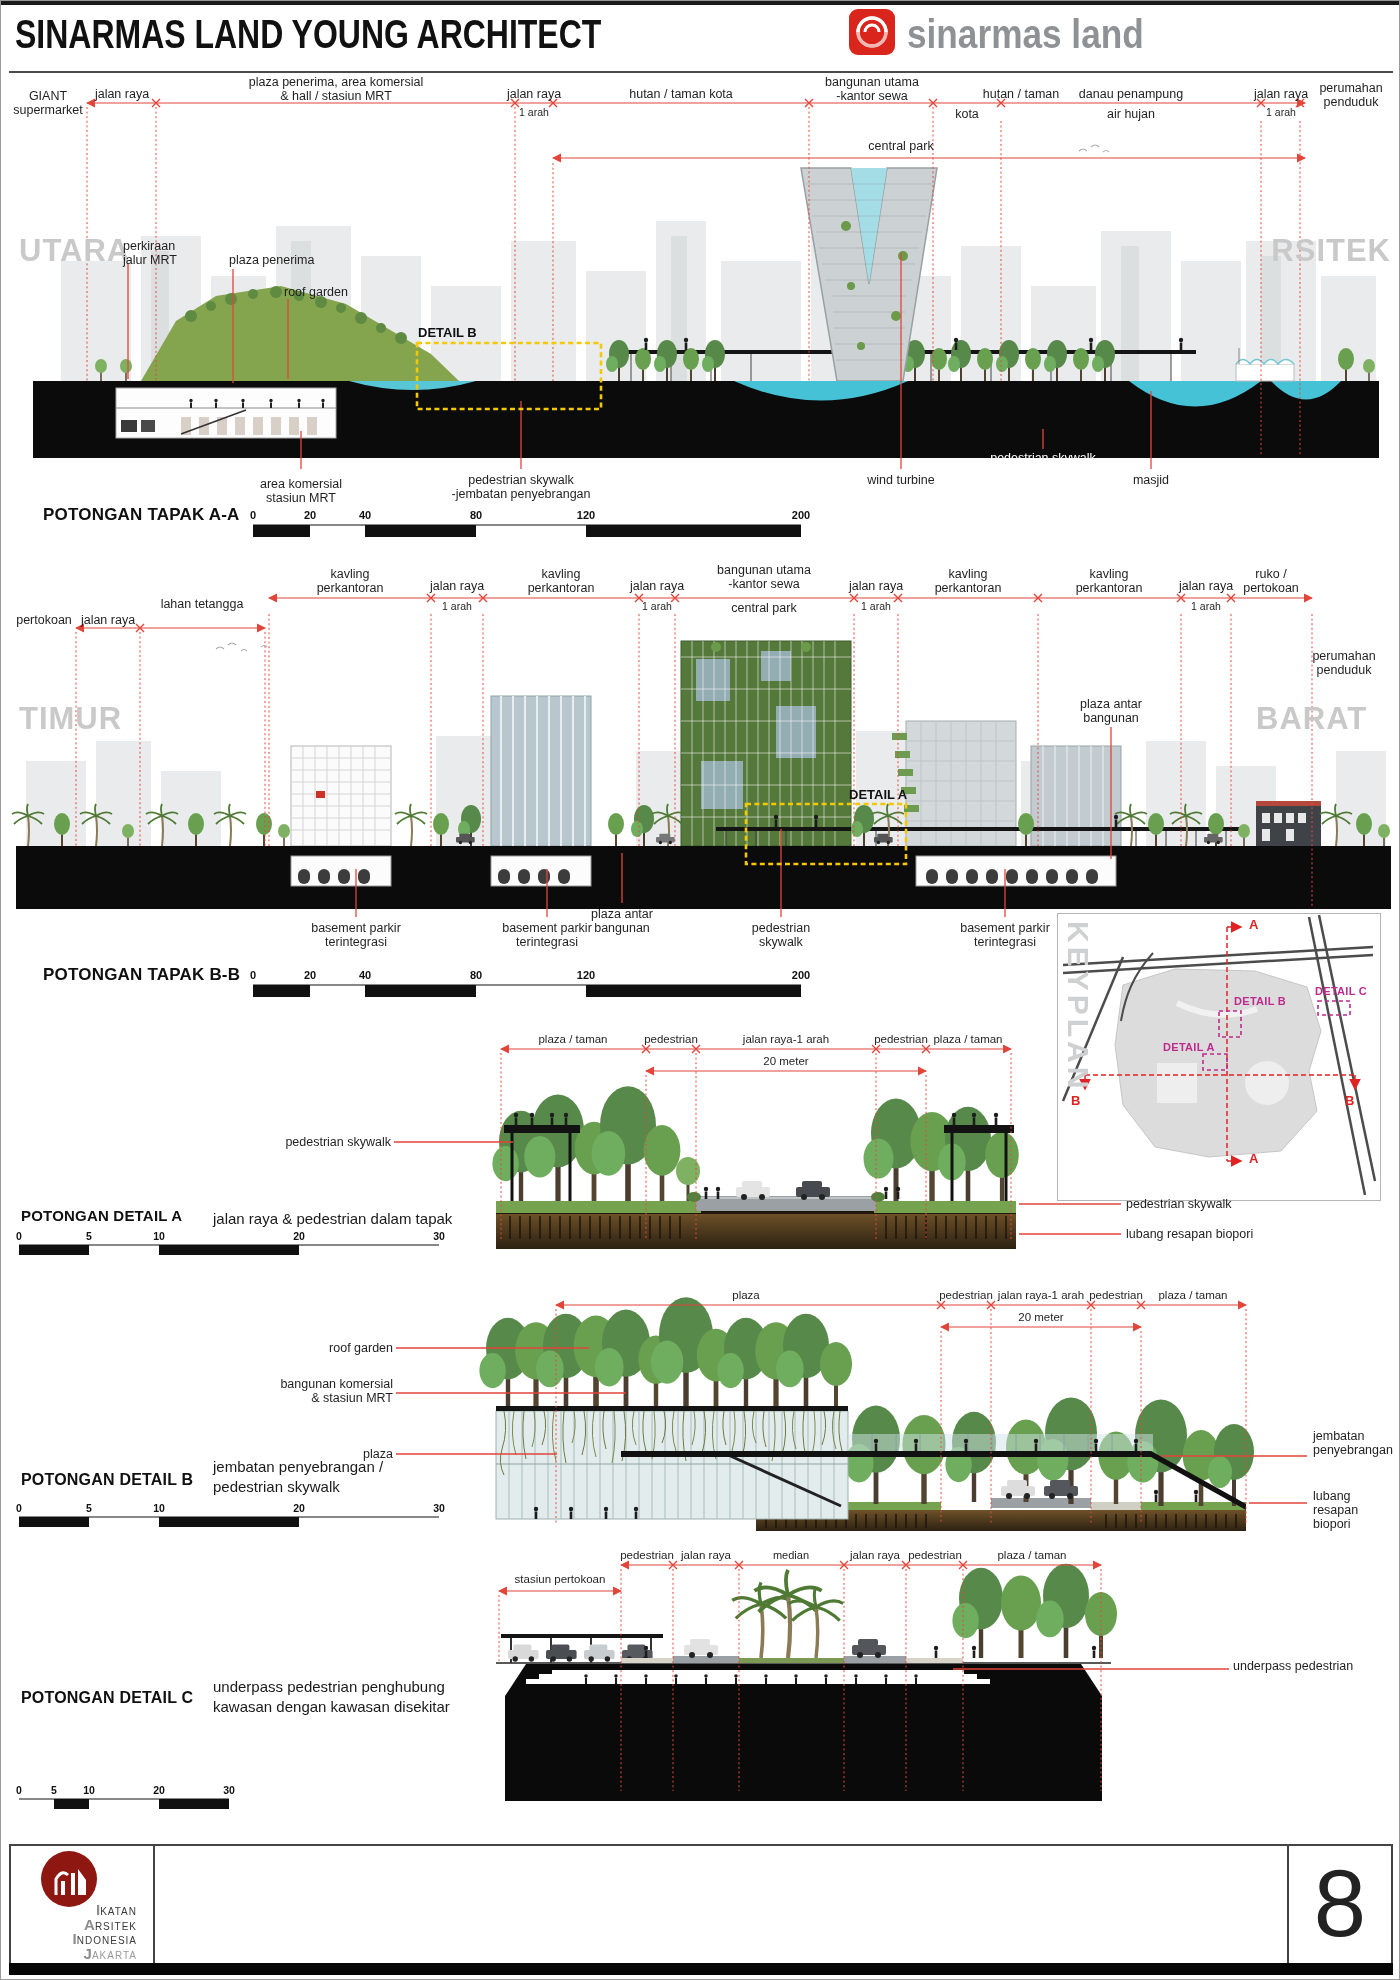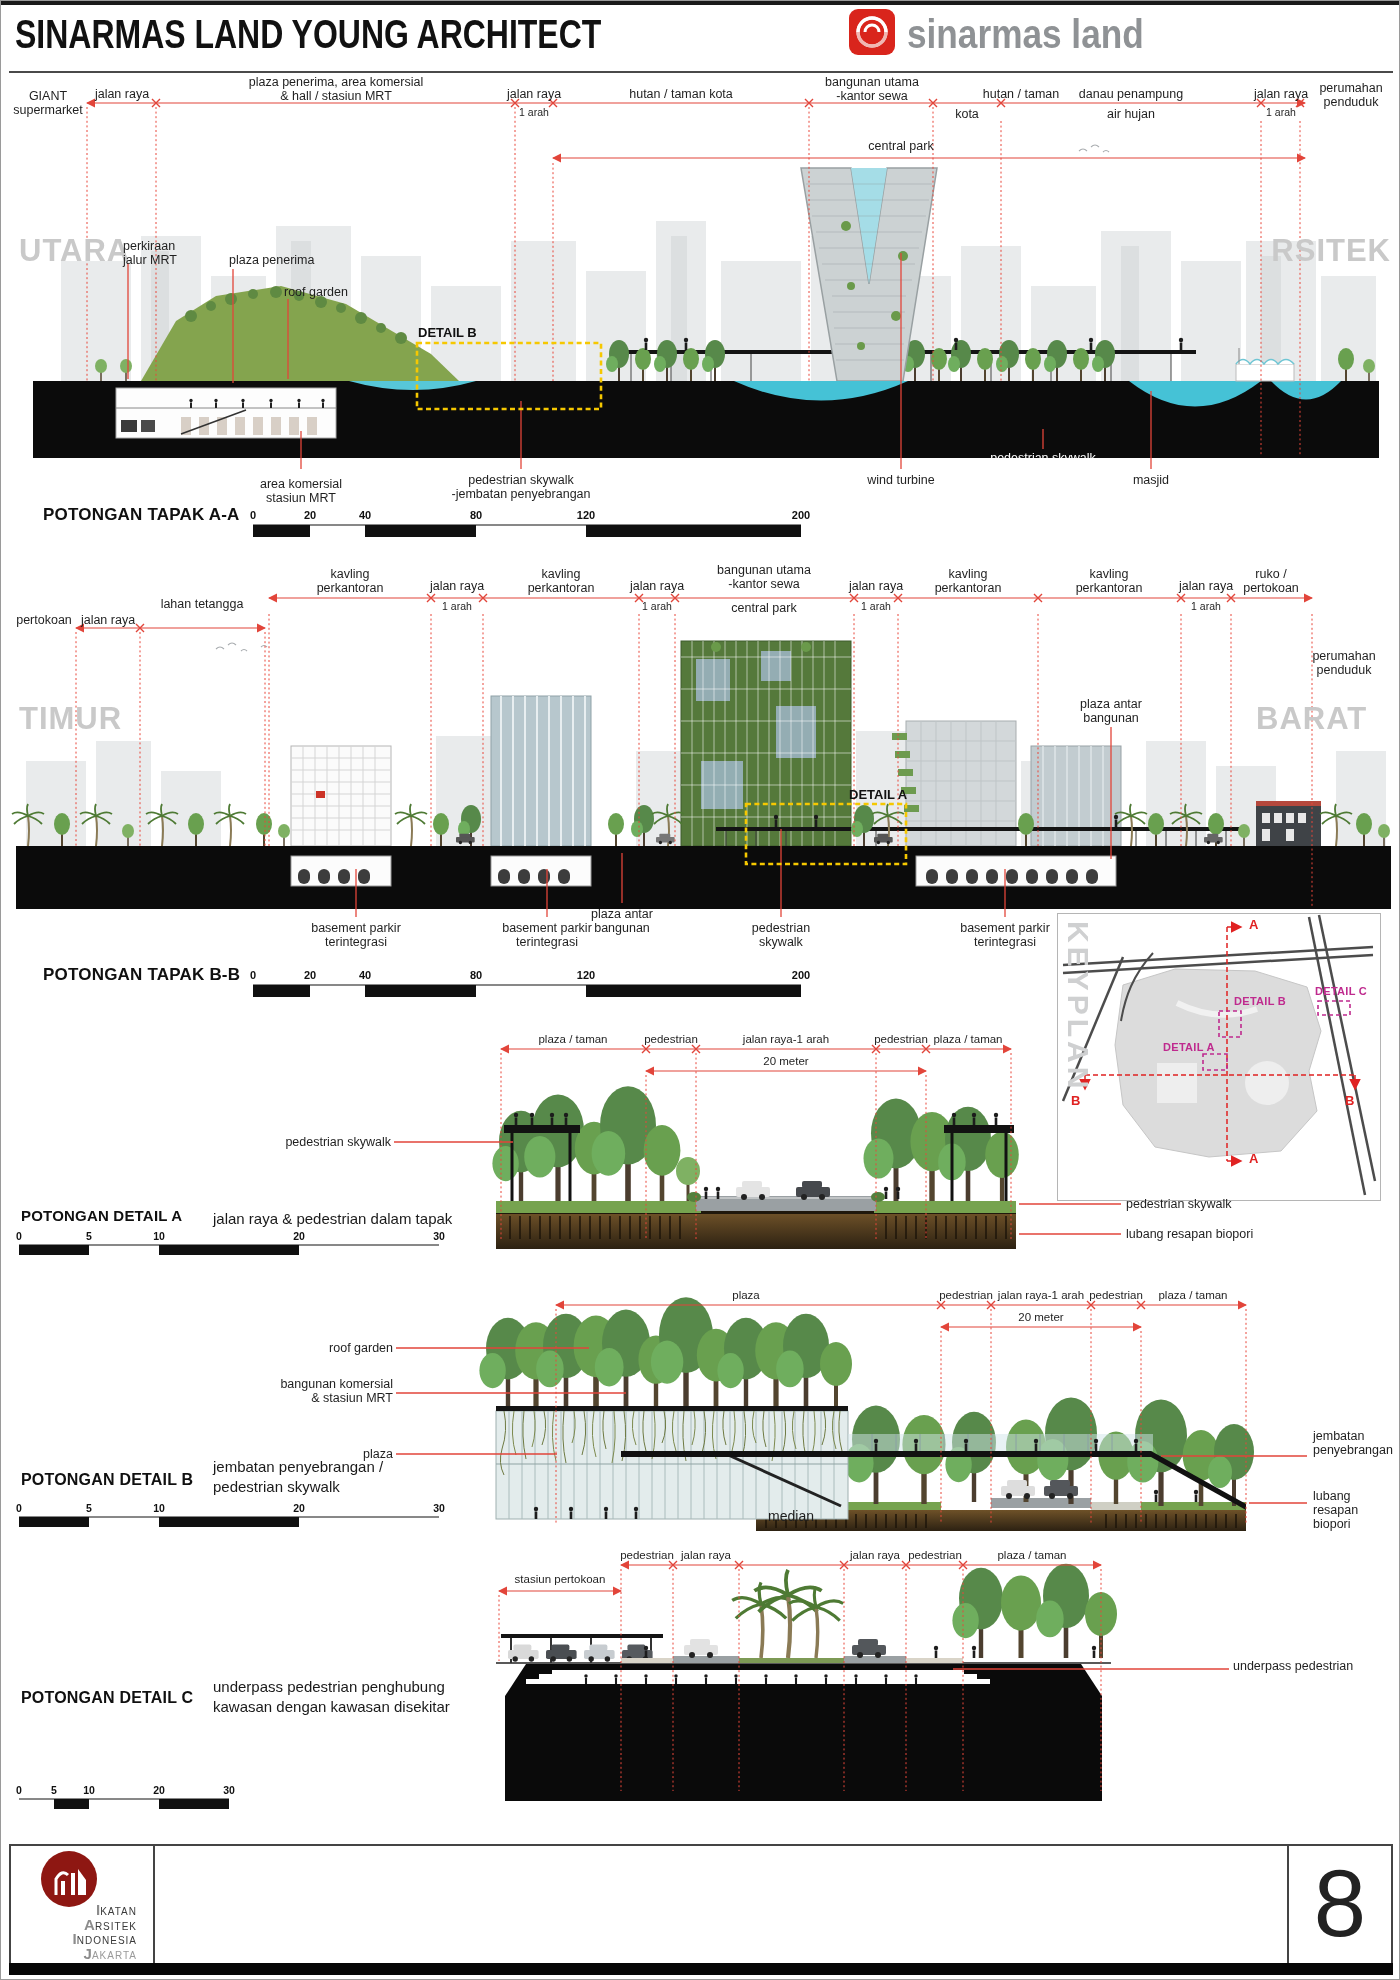--- a/index.html
+++ b/index.html
@@ -971,21 +971,21 @@
   <div class="sub-title" style="left:212px;top:1456px">jembatan penyebrangan /
 pedestrian skywalk</div>
   <div class="tick" style="left:18px;top:1501px;font-size:10.5px">0</div>
   <div class="tick" style="left:88px;top:1501px;font-size:10.5px">5</div>
   <div class="tick" style="left:158px;top:1501px;font-size:10.5px">10</div>
   <div class="tick" style="left:298px;top:1501px;font-size:10.5px">20</div>
   <div class="tick" style="left:438px;top:1501px;font-size:10.5px">30</div>
 
   <div class="lbl" style="left:646px;top:1548px;font-size:11.5px">pedestrian</div>
   <div class="lbl" style="left:705px;top:1548px;font-size:11.5px">jalan raya</div>
-  <div class="lbl" style="left:790px;top:1508px;font-size:14px">median</div>
+  <div class="lbl" style="left:790px;top:1548px;font-size:11px">median</div>
   <div class="lbl" style="left:874px;top:1548px;font-size:11.5px">jalan raya</div>
   <div class="lbl" style="left:934px;top:1548px;font-size:11.5px">pedestrian</div>
   <div class="lbl" style="left:1031px;top:1548px;font-size:11.5px">plaza / taman</div>
   <div class="lbl" style="left:559px;top:1572px;font-size:11.5px">stasiun pertokoan</div>
   <div class="lbl la" style="left:1232px;top:1658px">underpass pedestrian</div>
   <div class="sec-title" style="left:20px;top:1688px;font-size:16px">POTONGAN DETAIL C</div>
   <div class="sub-title" style="left:212px;top:1676px">underpass pedestrian penghubung
 kawasan dengan kawasan disekitar</div>
   <div class="tick" style="left:18px;top:1783px;font-size:10.5px">0</div>
   <div class="tick" style="left:53px;top:1783px;font-size:10.5px">5</div>

